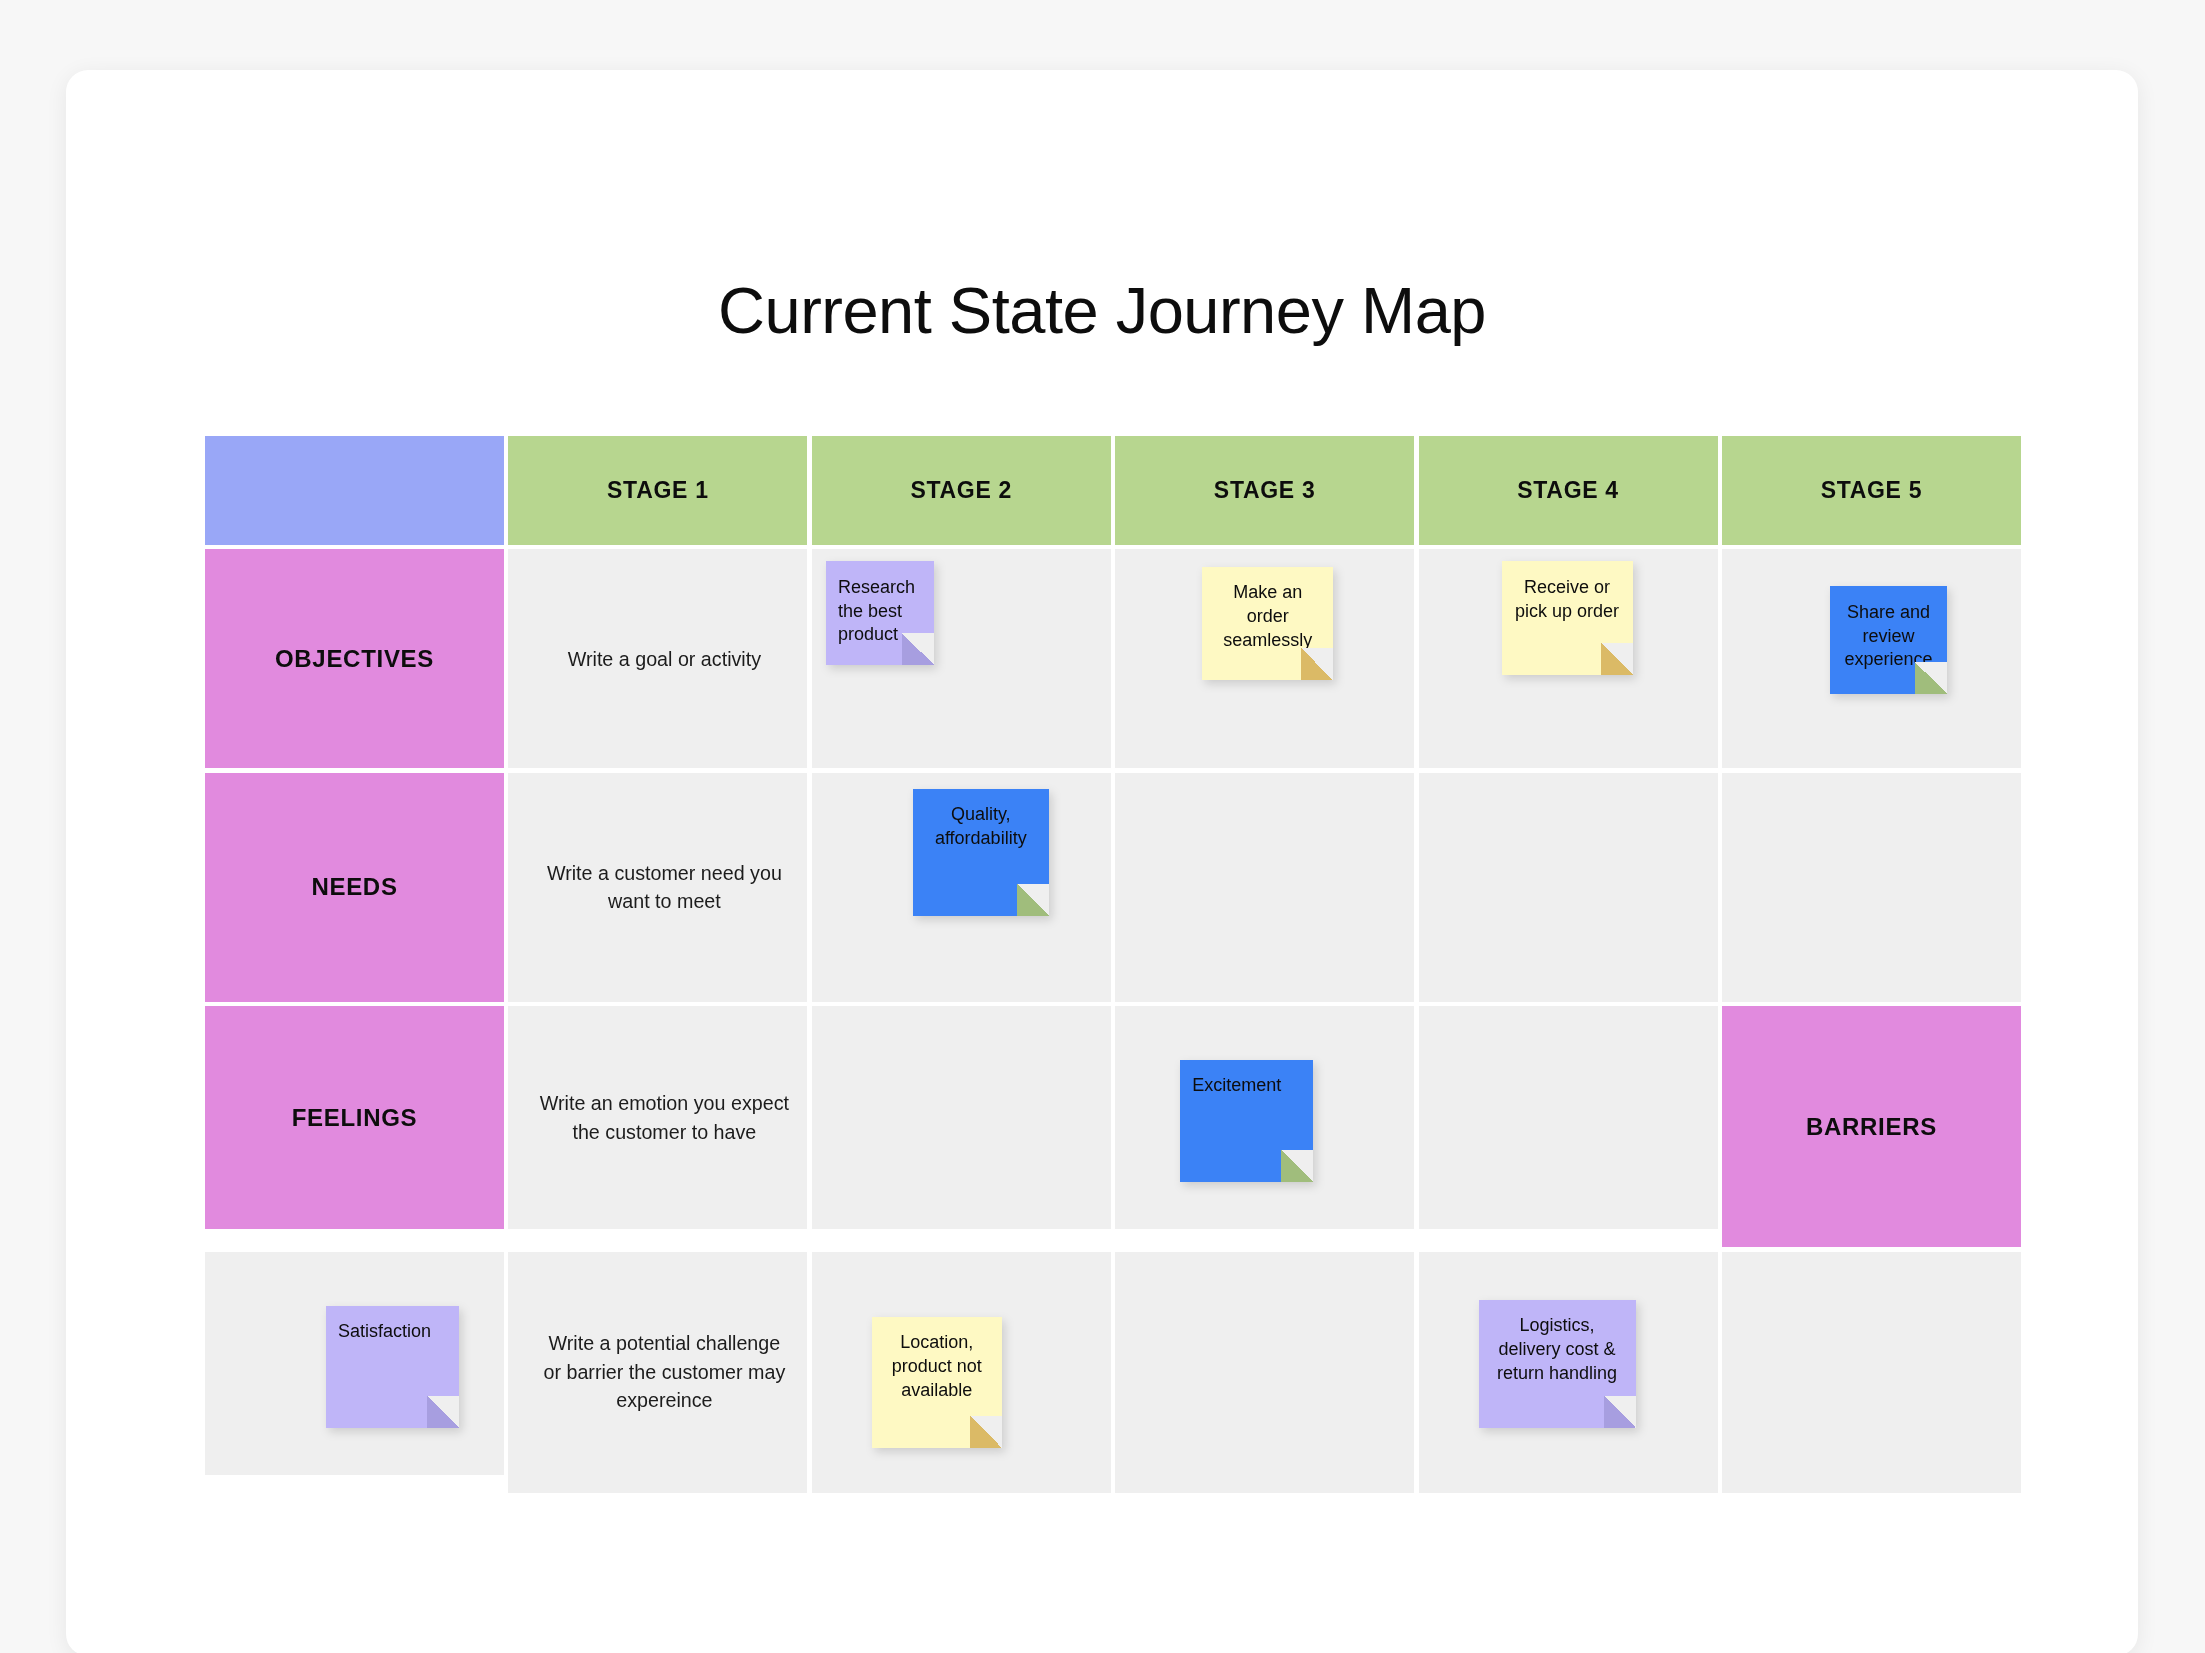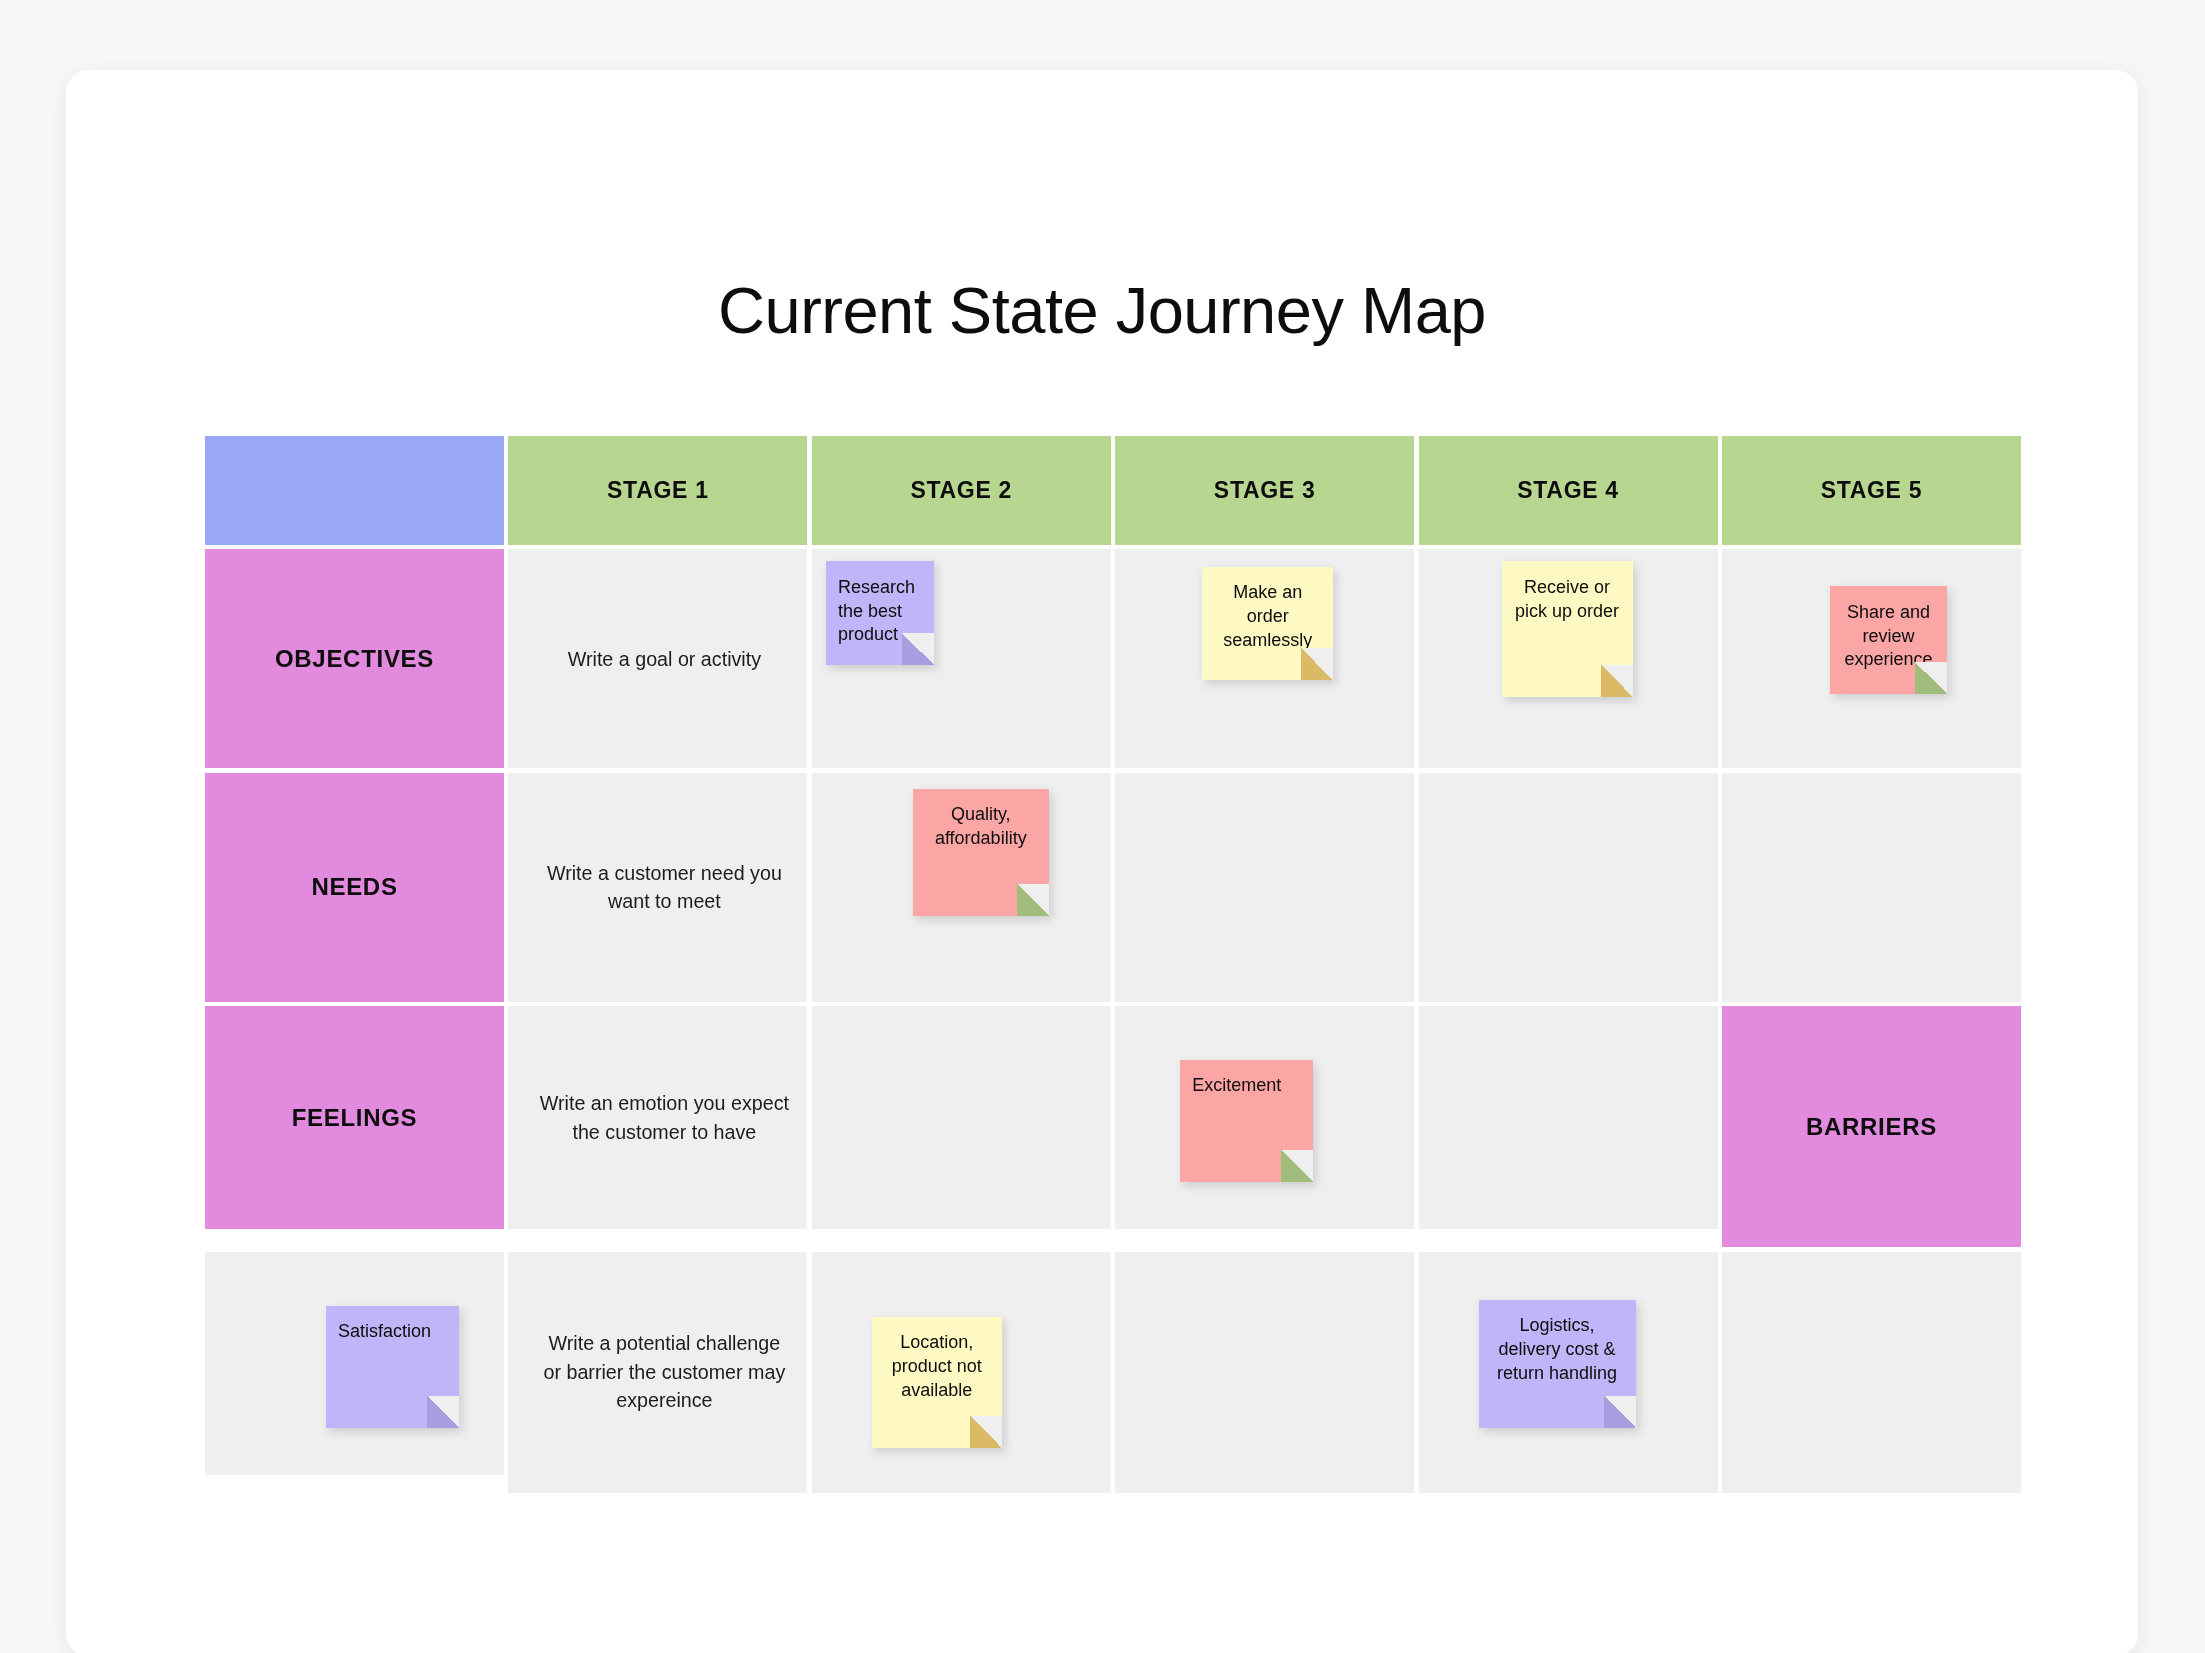--- a/index.html
+++ b/index.html
@@ -121,21 +121,21 @@
     padding: 14.2px 12px 0 12px;
     font-size: 18px;
     line-height: 1.33;
     color: #0d0d0d;
     filter: drop-shadow(3.8px 4.9px 4.9px rgba(0,0,0,0.14));
   }
   .note-text { width: 100%; }
 
   .note.purple { background: #bfb5f8; }
   .note.yellow { background: #fef9c3; }
-  .note.green  { background: #fca5a5; }
+  .note.green  { background: #3b82f6; }
 
   .note .fold {
     position: absolute;
     right: 0;
     bottom: 0;
     width: 32px;
     height: 32px;
   }
   .note.purple .fold { background: linear-gradient(225deg, #efefef 50%, #a79ee0 50%); }
   .note.yellow .fold { background: linear-gradient(225deg, #efefef 50%, #dbba66 50%); }
@@ -184,21 +184,21 @@
         <span class="fold"></span>
       </div>
     </div>
     <div class="cell body-cell r-objectives">
       <div class="note yellow align-center" style="left:87px; top:17.5px; width:131px; height:113px;">
         <span class="note-text">Make an order seamlessly</span>
         <span class="fold"></span>
       </div>
     </div>
     <div class="cell body-cell r-objectives">
-      <div class="note yellow align-center" style="left:83px; top:12px; width:131px; height:136px;">
+      <div class="note yellow align-center" style="left:83px; top:12px; width:131px; height:114px;">
         <span class="note-text">Receive or pick up order</span>
         <span class="fold"></span>
       </div>
     </div>
     <div class="cell body-cell r-objectives">
       <div class="note green align-center" style="left:108px; top:37px; width:117px; height:108px;">
         <span class="note-text">Share and review experience</span>
         <span class="fold"></span>
       </div>
     </div>

